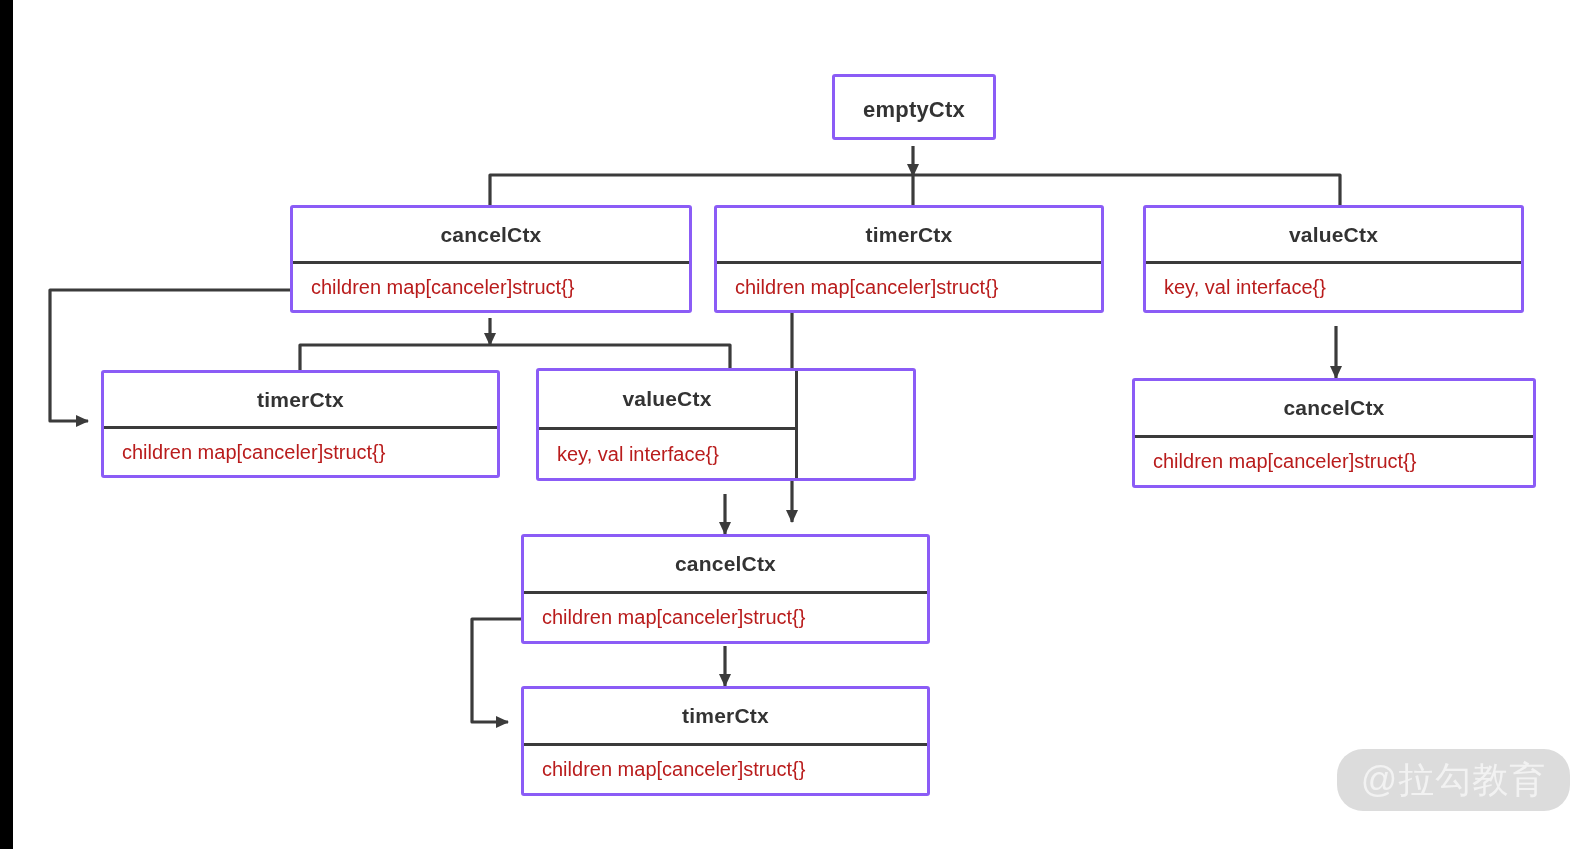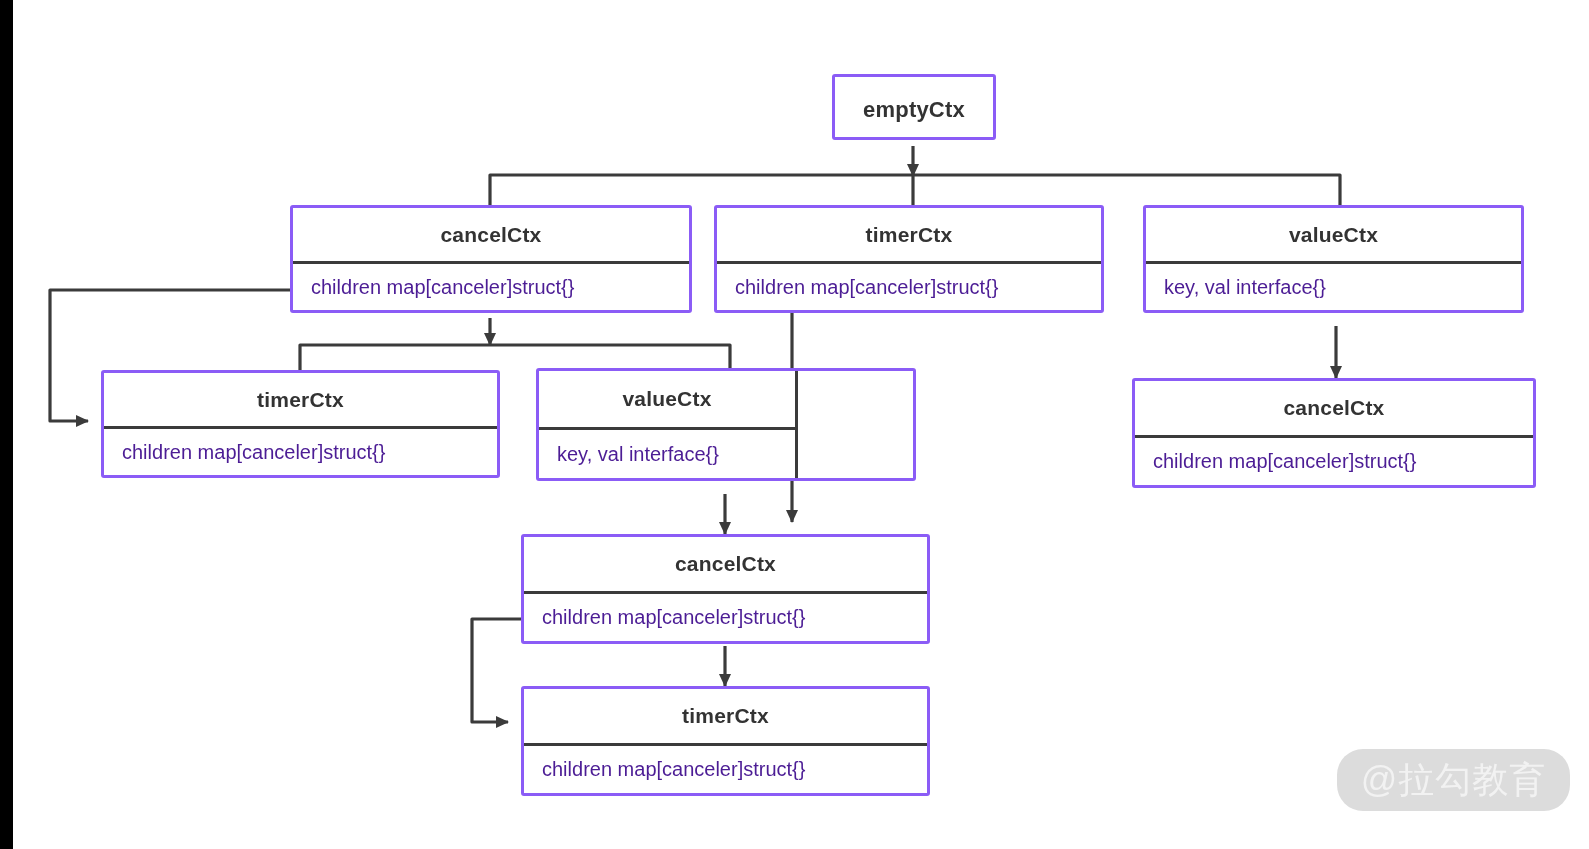--- a/index.html
+++ b/index.html
@@ -54,21 +54,21 @@
   }
   .node .divider {
     width: 100%;
     height: 3px;
     background: #3b3b3b;
   }
   .node .field {
     box-sizing: border-box;
     width: 100%;
     text-align: left;
-    color: #4c1d95;
+    color: #b91c1c;
     display: flex;
     align-items: center;
   }
   
   .node.split .title,
   .node.split .divider,
   .node.split .field {
     width: var(--textw, 100%);
   }
   .node.split .vsep {

